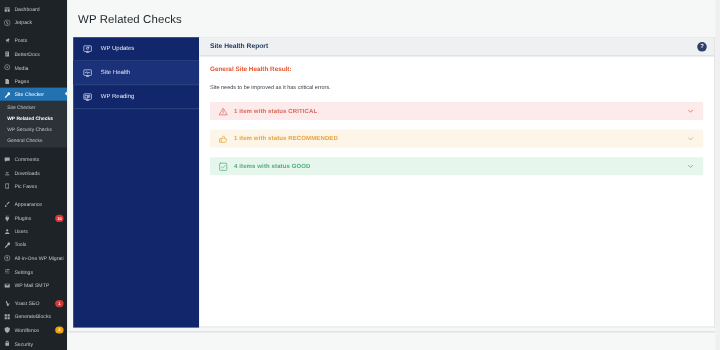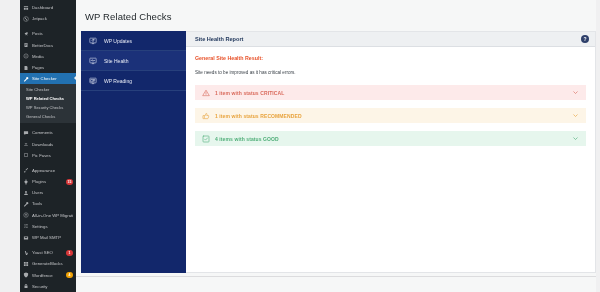--- a/index.html
+++ b/index.html
@@ -2,21 +2,21 @@
 <html><head>
 <meta charset="utf-8">
 <style>
   * { box-sizing: border-box; margin: 0; padding: 0; }
   html, body {
     width: 600px; height: 292px;
     overflow: hidden;
     font-family: "Liberation Sans", sans-serif;
     background: #f0f0f1;
   }
-  .app { display: flex; width: 596px; height: 292px; padding-left: 20px; }
+  .app { display: flex; width: 596px; height: 292px; }
 
   
   .adminmenu {
     width: 56px; min-width: 56px; height: 292px;
     background: #1d2327; color: #c3c4c7;
     padding-top: 2px;
     overflow: hidden;
     position: relative;
   }
   .menu-item {

